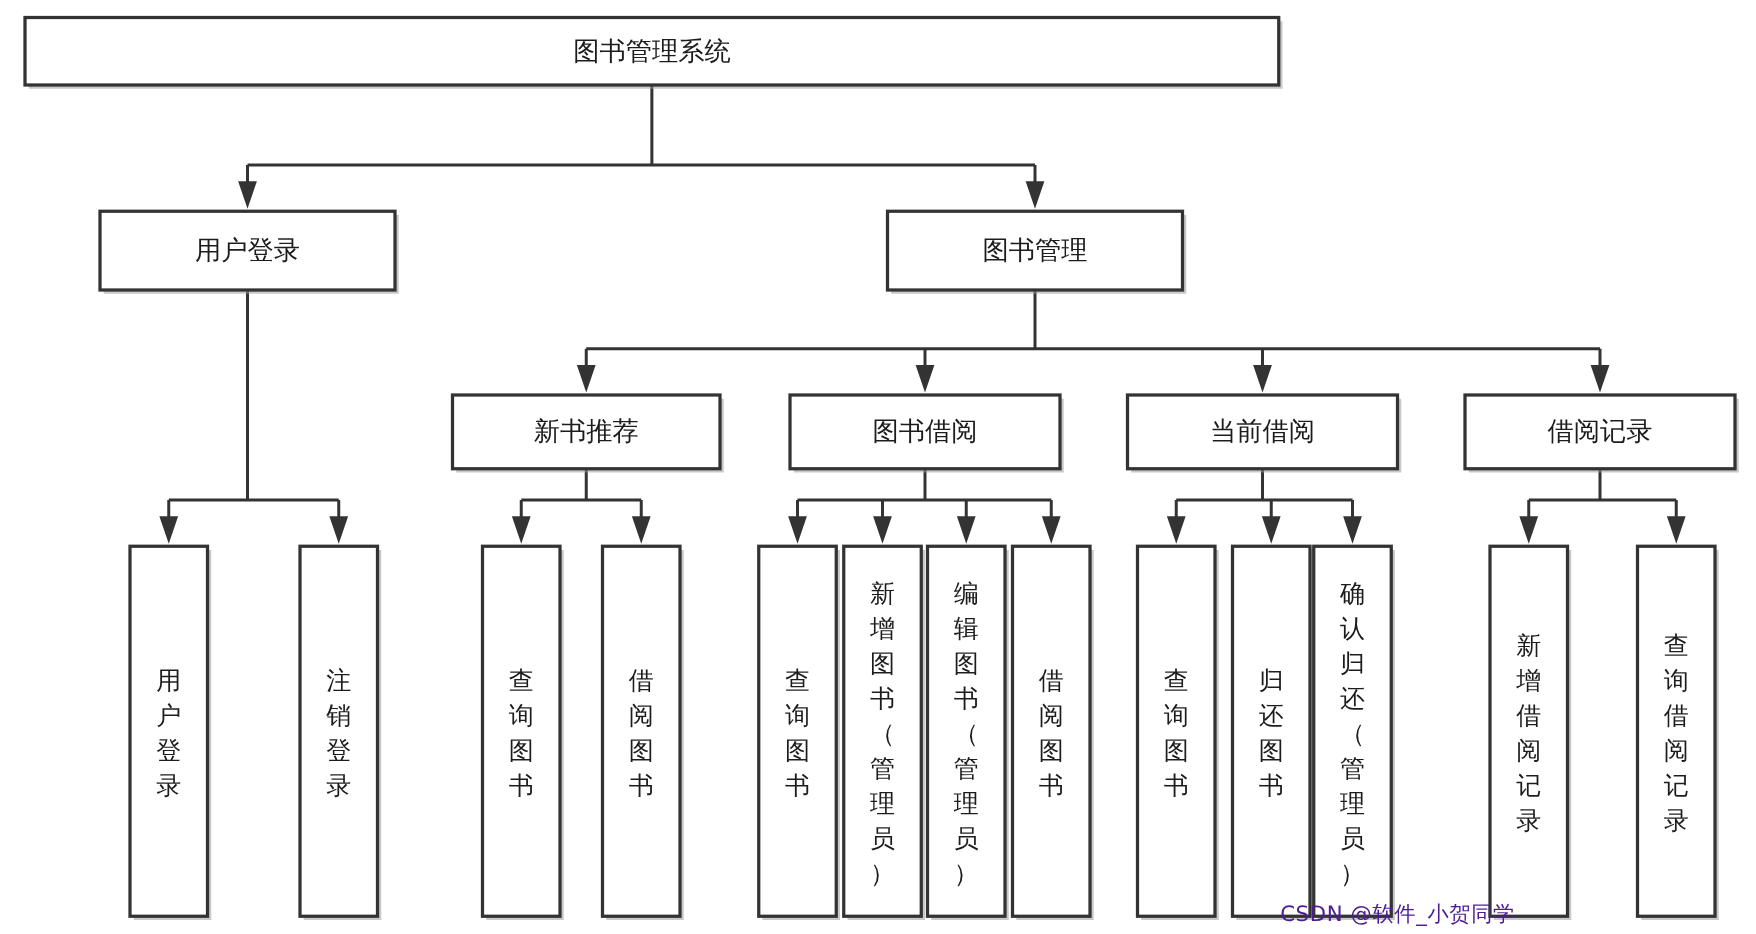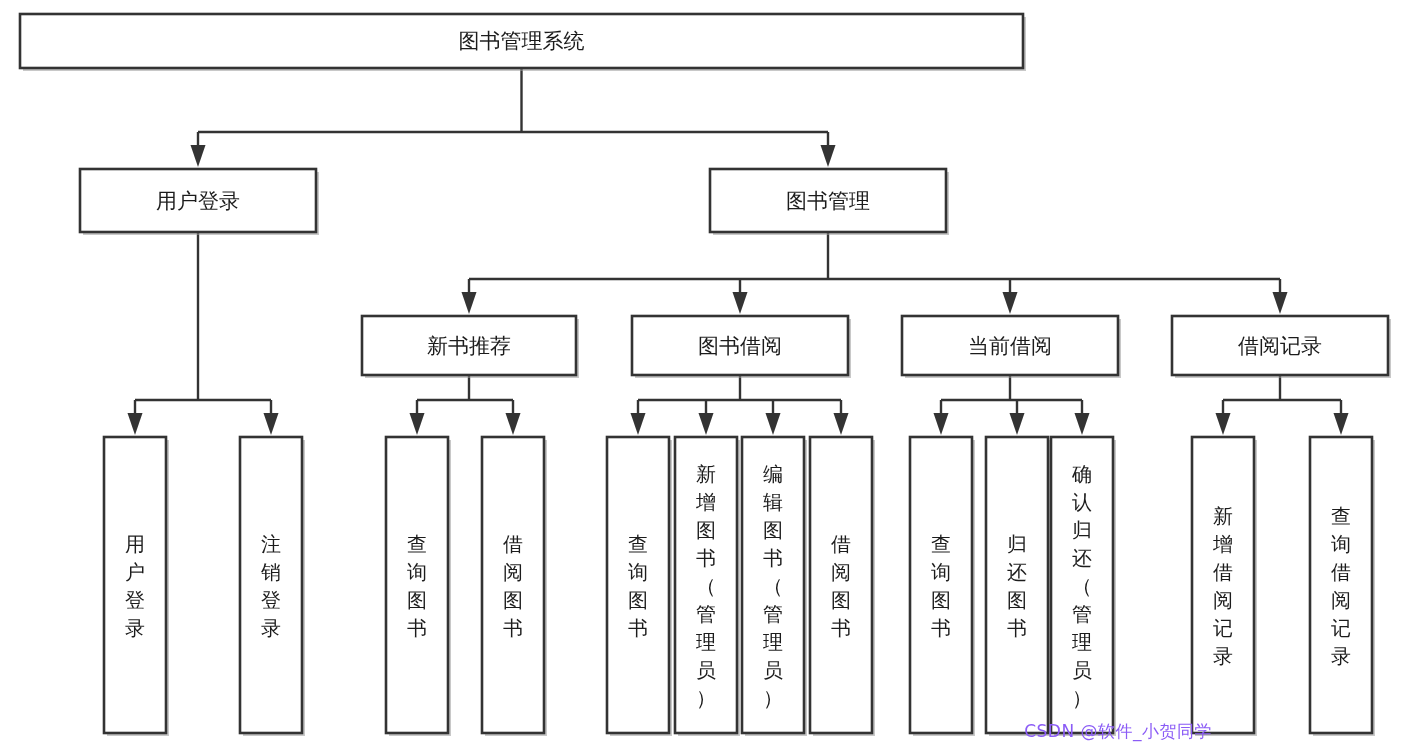--- a/index.html
+++ b/index.html
@@ -22,21 +22,21 @@
     dominant-baseline:middle;text-anchor:middle;
   }
   .leaf-label{
     font-family:"DejaVu Sans","Liberation Sans",sans-serif;
     font-size:20px;fill:#1c1c1c;
     text-anchor:middle;
   }
   .watermark{
     position:absolute;right:8px;bottom:4px;
     font-family:"DejaVu Sans","Liberation Sans",sans-serif;
-    font-size:17px;color:#8b5cf6;white-space:nowrap;
+    font-size:17px;color:#4c1d95;white-space:nowrap;
     letter-spacing:.5px;
   }
 </style>
 </head>
 <body>
 
 <div id="diagram-root">
   <svg id="diagram" viewBox="0 0 1405 747">
     <g id="edges-layer">
         <g>

